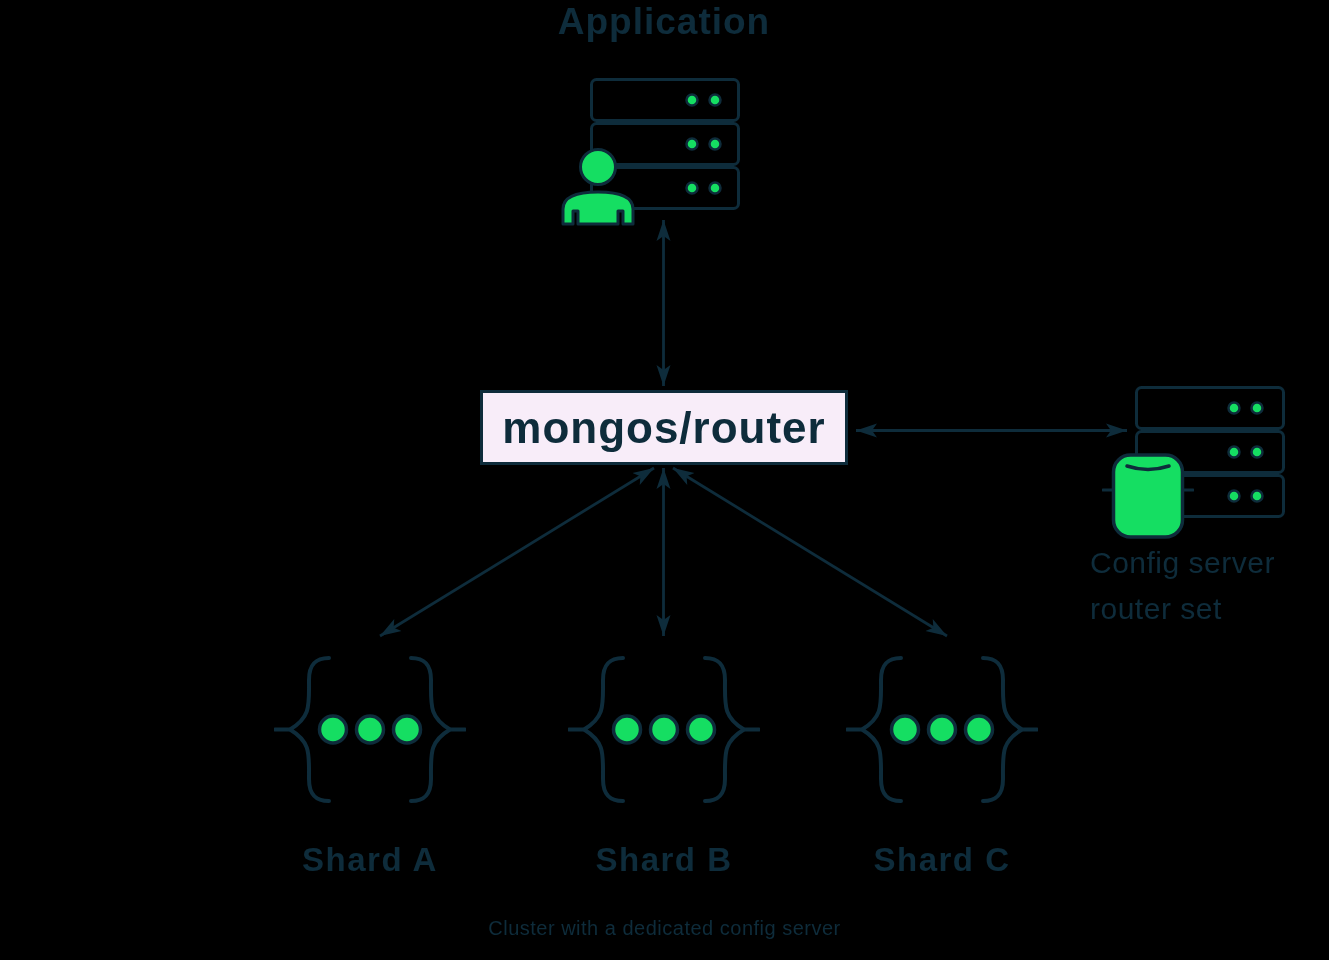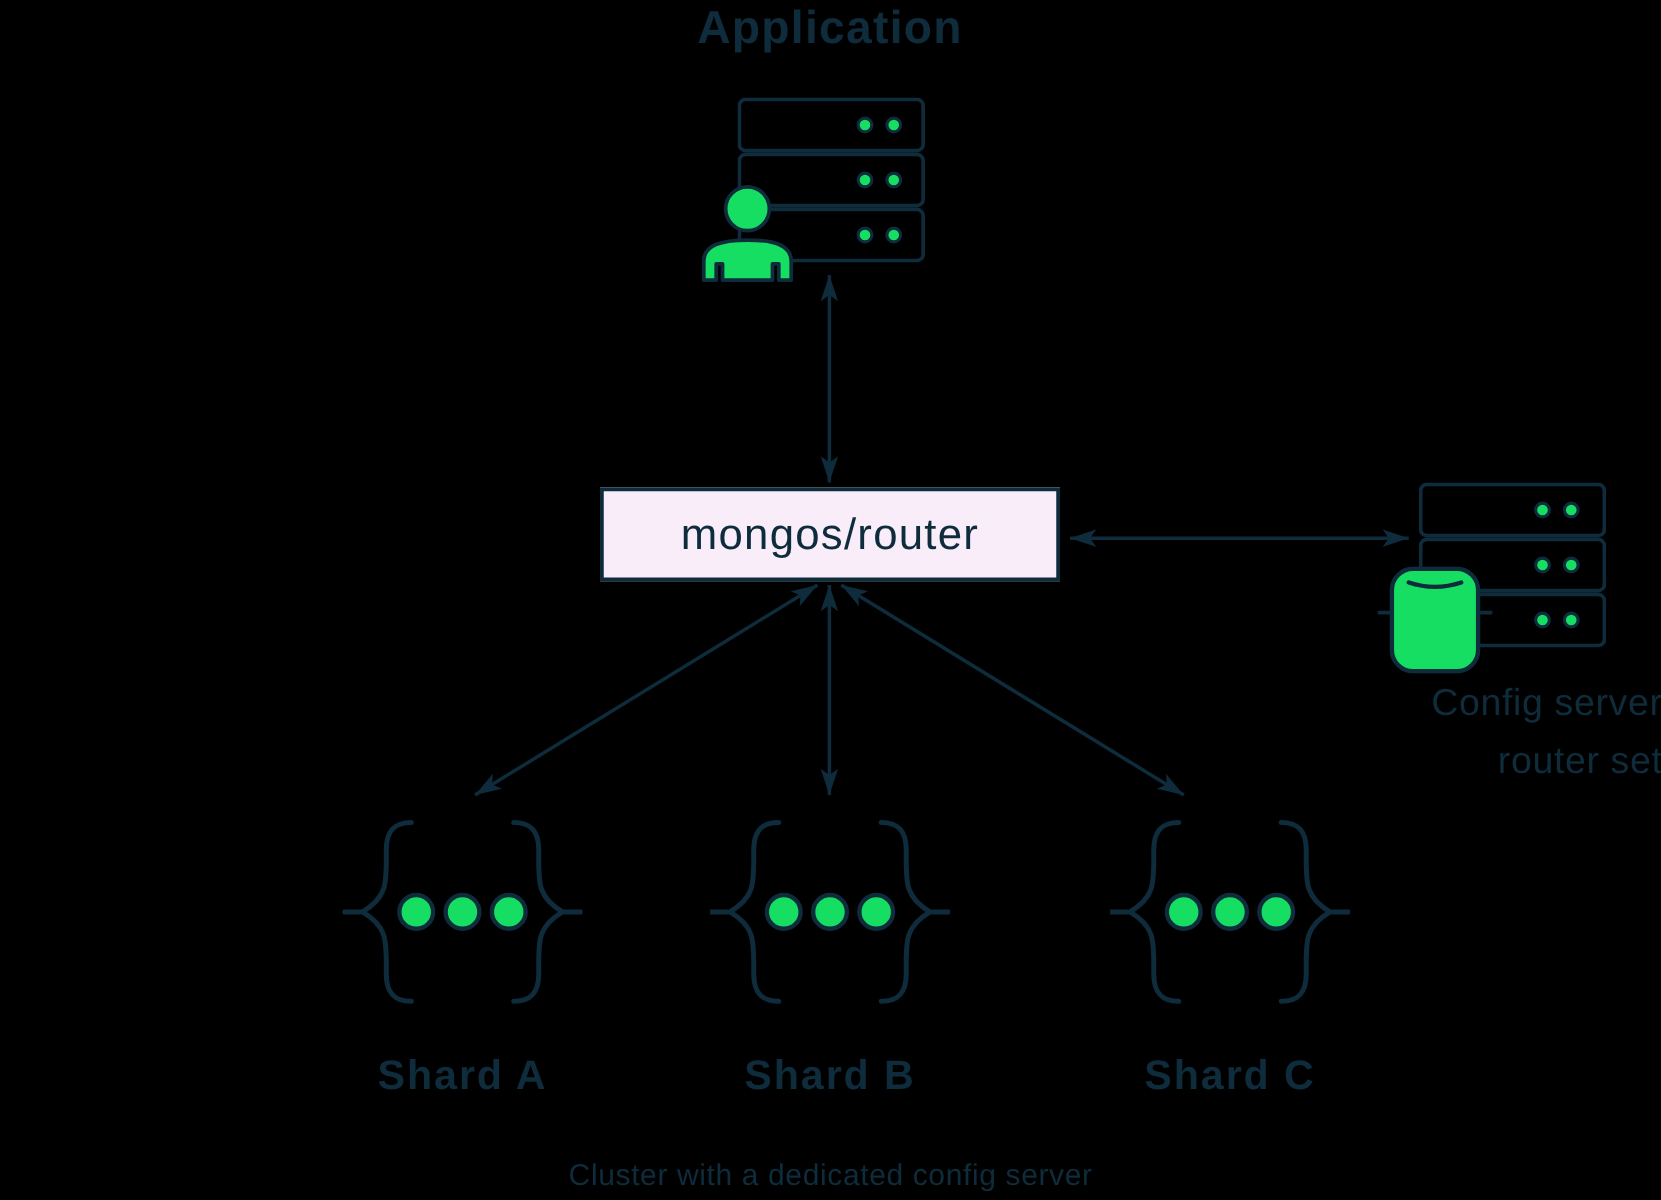--- a/index.html
+++ b/index.html
@@ -28,42 +28,41 @@
     color: var(--navy);
   }
   #router-box {
     left: 480px; top: 390px; width: 368px; height: 75px;
     background: var(--lav);
     border: 3px solid var(--navy);
     display: flex; align-items: center; justify-content: center;
     z-index: 2;
   }
   #router-box .router-label {
-    font-size: 35px; font-weight: 400; letter-spacing: 1px;
+    font-size: 44px; font-weight: 700; letter-spacing: 1px;
     color: var(--navy);
   }
   #config-group { left: 1090px; top: 383px; width: 240px; height: 260px; }
   #config-label {
     left: 0; top: 157px; width: 240px;
-    text-align: right;
+    text-align: left;
     font-size: 30px; font-weight: 500; line-height: 46px; letter-spacing: 0.5px;
     color: var(--navy);
   }
   .shard { position: absolute; top: 654px; width: 192px; text-align: center; }
   .shard-label {
     margin-top: 36px;
     font-size: 33px; font-weight: 700; letter-spacing: 1.5px;
     color: var(--navy);
   }
   #caption {
     left: 0; top: 917px; width: 1329px;
     text-align: center;
-    font-size: 24px; font-weight: 400; letter-spacing: 0.5px;
+    font-size: 20px; font-weight: 400; letter-spacing: 0.5px;
     color: var(--navy);
-    margin-top: 10px;
   }
   
   svg { display: block; }
   .sn { stroke: var(--navy); fill: none; }
   .sw3 { stroke-width: 3; }
   .sw35 { stroke-width: 3.5; }
   .sw4 { stroke-width: 4; }
   .rnd { stroke-linecap: round; stroke-linejoin: round; }
   .dot { fill: var(--green); stroke: var(--navy); stroke-width: 2.5; }
   .bigdot { fill: var(--green); stroke: var(--navy); stroke-width: 3.5; }
@@ -154,21 +153,21 @@
       <path class="sn sw4 rnd" d="M 1,75.5 H 15 M 177,75.5 H 191"></path>
       <path class="sn sw4 rnd" d="M 55,4 C 43,4 35,9 35,26 C 35,51 37,63 16,75.5 C 37,88 35,100 35,125 C 35,142 43,147 55,147"></path>
       <path class="sn sw4 rnd" d="M 137,4 C 149,4 157,9 157,26 C 157,51 155,63 176,75.5 C 155,88 157,100 157,125 C 157,142 149,147 137,147"></path>
       <circle class="bigdot" cx="59" cy="75.5" r="13.5"></circle>
       <circle class="bigdot" cx="96" cy="75.5" r="13.5"></circle>
       <circle class="bigdot" cx="133" cy="75.5" r="13.5"></circle>
     </svg>
     <div class="shard-label">Shard B</div>
   </div>
 
-  <div class="shard" style="left:888px">
+  <div class="shard" style="left:846px">
     <svg width="192" height="151" viewBox="0 0 192 151">
       <path class="sn sw4 rnd" d="M 1,75.5 H 15 M 177,75.5 H 191"></path>
       <path class="sn sw4 rnd" d="M 55,4 C 43,4 35,9 35,26 C 35,51 37,63 16,75.5 C 37,88 35,100 35,125 C 35,142 43,147 55,147"></path>
       <path class="sn sw4 rnd" d="M 137,4 C 149,4 157,9 157,26 C 157,51 155,63 176,75.5 C 155,88 157,100 157,125 C 157,142 149,147 137,147"></path>
       <circle class="bigdot" cx="59" cy="75.5" r="13.5"></circle>
       <circle class="bigdot" cx="96" cy="75.5" r="13.5"></circle>
       <circle class="bigdot" cx="133" cy="75.5" r="13.5"></circle>
     </svg>
     <div class="shard-label">Shard C</div>
   </div>

